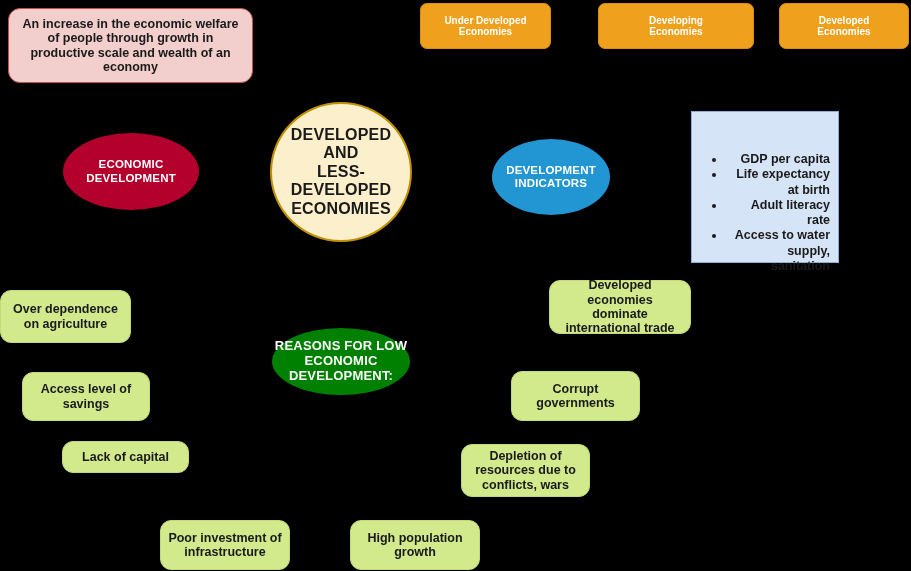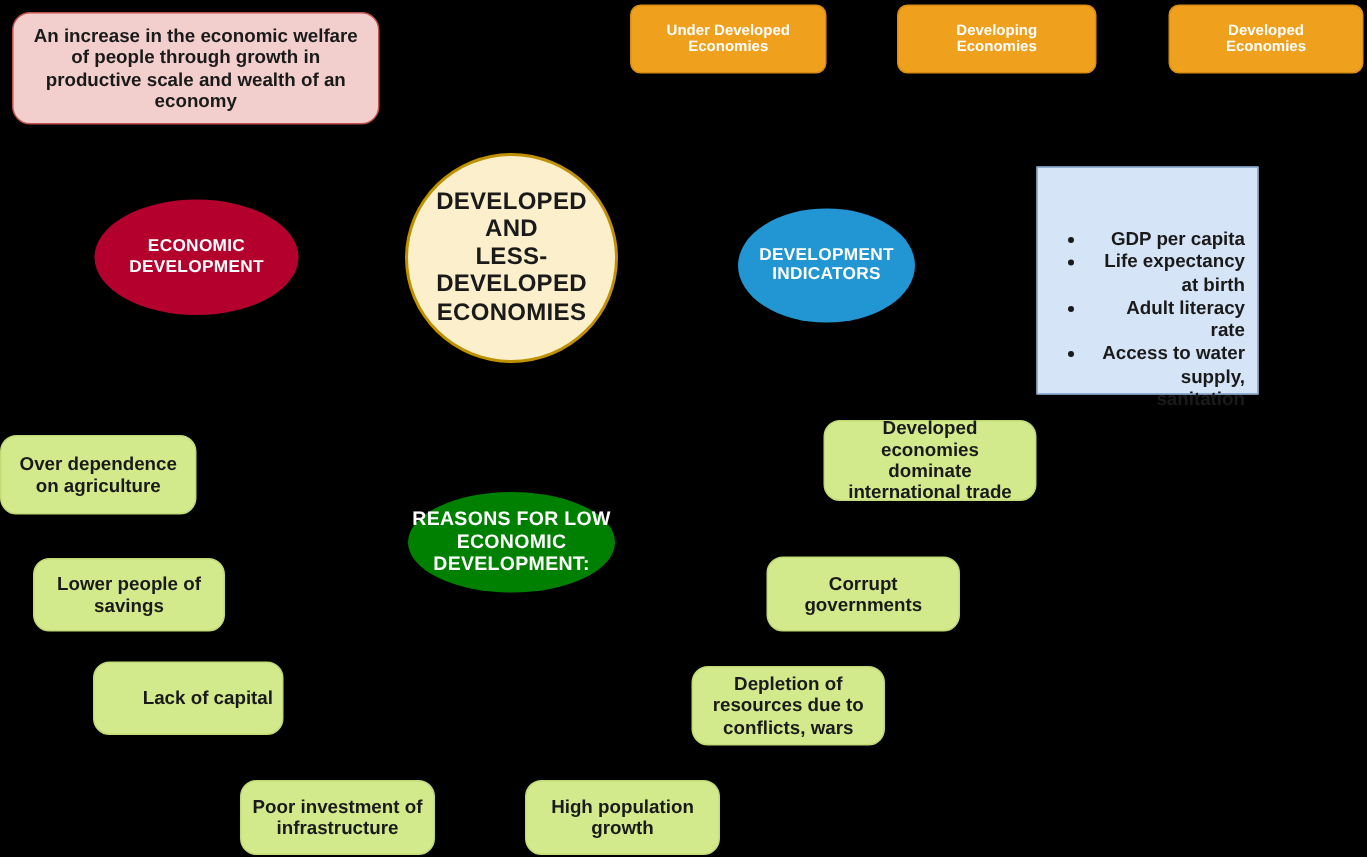--- a/index.html
+++ b/index.html
@@ -130,21 +130,21 @@
 
   <div class="node def-box" style="left:8px; top:8px; width:245px; height:75px;">
     <span class="txt">An increase in the economic welfare of people through growth in productive scale and wealth of an economy</span>
   </div>
 
   <div class="node orange-box" style="left:420px; top:3px; width:131px; height:46px;">
     <span class="txt">Under Developed
 Economies</span>
   </div>
 
-  <div class="node orange-box" style="left:598px; top:3px; width:133px; height:46px;">
+  <div class="node orange-box" style="left:598px; top:3px; width:156px; height:46px;">
     <span class="txt">Developing
 Economies</span>
   </div>
 
   <div class="node orange-box" style="left:779px; top:3px; width:130px; height:46px;">
     <span class="txt">Developed
 Economies</span>
   </div>
 
   <div class="node ellipse crimson-ellipse" style="left:63px; top:133px; width:136px; height:77px;">
@@ -183,30 +183,30 @@
 on agriculture</span>
   </div>
 
   <div class="node green-box" style="left:549px; top:280px; width:142px; height:54px;">
     <span class="txt">Developed economies
 dominate
 international trade</span>
   </div>
 
   <div class="node green-box" style="left:22px; top:372px; width:128px; height:49px;">
-    <span class="txt">Lower people of
+    <span class="txt">Access level of
 savings</span>
   </div>
 
   <div class="node green-box" style="left:511px; top:371px; width:129px; height:50px;">
     <span class="txt">Corrupt
 governments</span>
   </div>
 
-  <div class="node green-box" style="left:62px; top:441px; width:127px; height:49px;text-align:right;">
+  <div class="node green-box" style="left:62px; top:441px; width:127px; height:32px;">
     <span class="txt">Lack of capital</span>
   </div>
 
   <div class="node green-box" style="left:160px; top:520px; width:130px; height:50px;">
     <span class="txt">Poor investment of
 infrastructure</span>
   </div>
 
   <div class="node green-box" style="left:461px; top:444px; width:129px; height:53px;">
     <span class="txt">Depletion of

